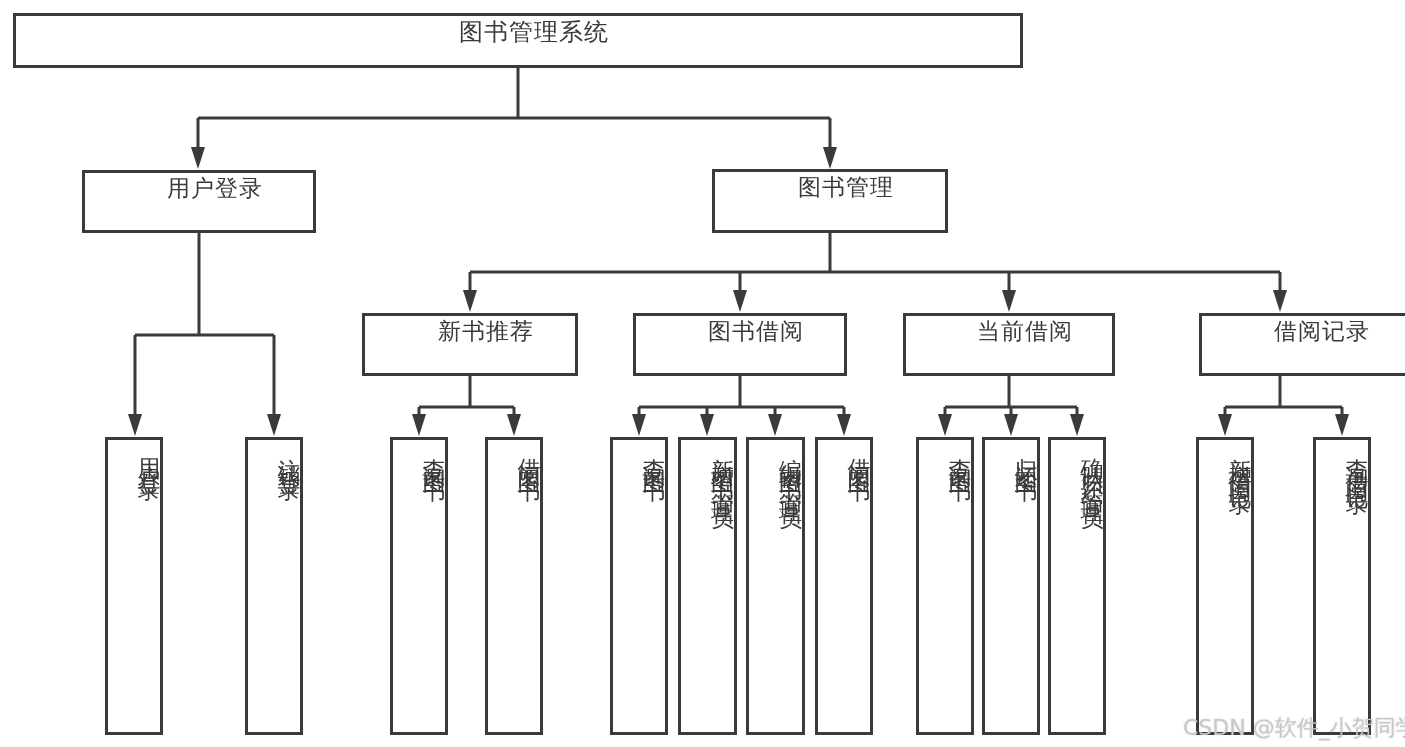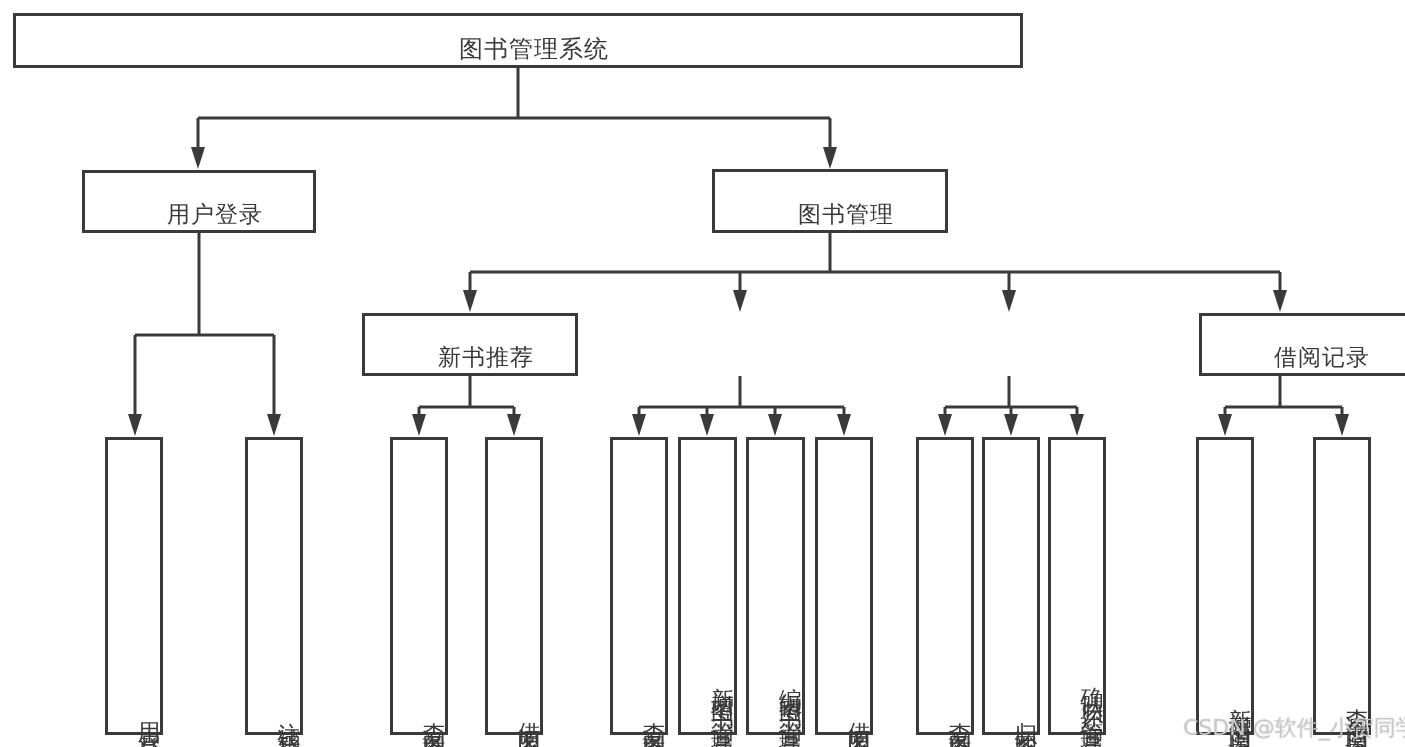--- a/index.html
+++ b/index.html
@@ -16,21 +16,21 @@
     left: 0; top: 0;
     z-index: 1;
     pointer-events: none;
   }
   .node {
     position: absolute;
     box-sizing: border-box;
     background: #ffffff;
     border: 3px solid #3a3a3a;
     display: flex;
-    align-items: flex-end;
+    align-items: flex-start;
     justify-content: center;
     z-index: 2;
     color: #3a3a3a;
     padding-left: 32px;
   }
   .hnode { font-size: 23px; letter-spacing: 1px; }
   .hnode.title { font-size: 24px; }
   .vnode span {
     writing-mode: vertical-rl;
     text-orientation: mixed;
@@ -95,20 +95,26 @@
   <div class="node hnode" style="left:82px;top:170px;width:234px;height:63px">
     <span>用户登录</span>
   </div>
   <div class="node hnode" style="left:712px;top:169px;width:236px;height:64px">
     <span>图书管理</span>
   </div>
 
   <div class="node hnode" style="left:362px;top:313px;width:216px;height:63px">
     <span>新书推荐</span>
   </div>
+  <div class="node hnode" style="left:633px;top:313px;width:214px;height:63px">
+    <span>图书借阅</span>
+  </div>
+  <div class="node hnode" style="left:903px;top:313px;width:212px;height:63px">
+    <span>当前借阅</span>
+  </div>
   <div class="node hnode" style="left:1199px;top:313px;width:214px;height:63px">
     <span>借阅记录</span>
   </div>
 
   <div class="node vnode" style="left:105px;top:437px;width:58px;height:298px">
     <span>用户登录</span>
   </div>
   <div class="node vnode" style="left:245px;top:437px;width:58px;height:298px">
     <span>注销登录</span>
   </div>

